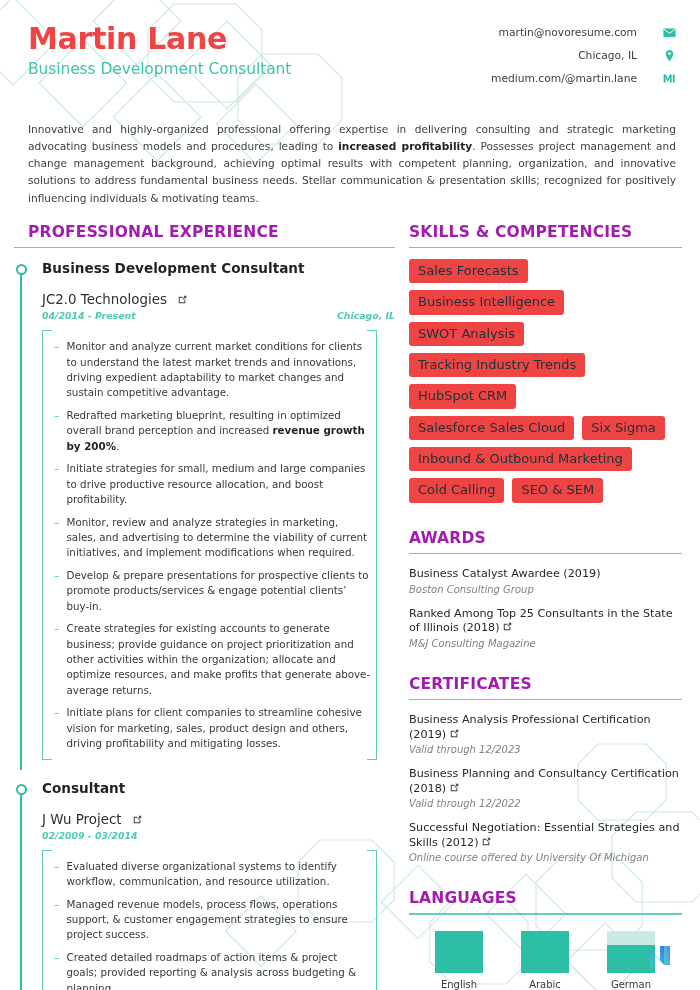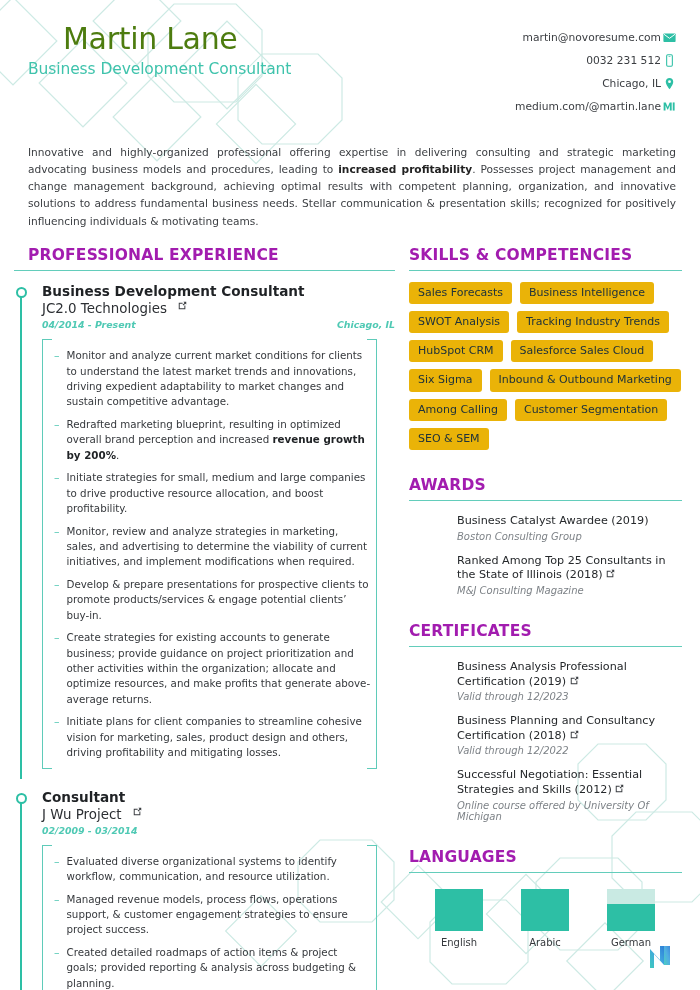--- a/index.html
+++ b/index.html
@@ -13,25 +13,25 @@
   }
   .page { position: relative; width: 700px; height: 990px; }
 
   
   .bg-deco { position: absolute; inset: 0; z-index: 0; pointer-events: none; }
 
   .content { position: relative; z-index: 2; }
 
   
   .header { padding: 22px 24px 6px 28px; display: flex; justify-content: space-between; align-items: flex-start; }
-  .name { font-size: 30px; font-weight: 400; letter-spacing: -0.3px; color: #4d7c0f; line-height: 1.1; margin-left: 35px; }
+  .name { font-size: 30px; font-weight: 700; letter-spacing: -0.3px; color: #ef4444; line-height: 1.1; }
   .title { font-size: 15.5px; color: #3fc3ac; margin-top: 5px; letter-spacing: -0.1px; }
 
   .contacts { margin-top: 4px; }
-  .contact-row { display: flex; align-items: center; justify-content: flex-end; gap: 2px; height: 23px; font-size: 10.7px; color: #3a3d41; }
+  .contact-row { display: flex; align-items: flex-start; justify-content: flex-end; gap: 26px; height: 23px; font-size: 10.7px; color: #3a3d41; }
   .contact-txt { white-space: nowrap; }
   .ci { width: 13px; height: 13px; display: inline-flex; align-items: center; justify-content: center; color: #2dbfa5; flex: 0 0 13px; }
   .ci svg { display: block; }
 
   
   .summary {
     margin: 20px 24px 0 28px;
     font-size: 10.6px;
     line-height: 1.62;
     text-align: justify;
@@ -57,21 +57,21 @@
   .job { position: relative; padding-left: 28px; padding-bottom: 2px; }
   .tl-dot {
     position: absolute; left: 2px; top: 4px;
     width: 11px; height: 11px; border-radius: 50%;
     border: 2.2px solid #2dbfa5; background: #fff; z-index: 3;
   }
   .tl-line { position: absolute; left: 6.4px; top: 10px; bottom: -8px; width: 1.6px; background: #2dbfa5; }
   .job:last-child .tl-line { bottom: 10px; }
 
   .job-role { font-size: 13.6px; font-weight: bold; color: #1f2225; line-height: 1.25; }
-  .job-company { font-size: 13.4px; color: #2c2f33; margin-top: 1px; display: flex; gap: 11px; }
+  .job-company { font-size: 13.4px; color: #2c2f33; margin-top: 15px; display: flex; align-items: center; gap: 11px; }
   .job-meta { display: flex; justify-content: space-between; margin-top: 3px; font-size: 9.4px; font-style: italic; color: #4fc9b4; font-weight: bold; }
   .job-loc { font-style: italic; }
 
   .bullets {
     position: relative; margin-top: 9px; margin-right: 18px;
     padding: 9px 6px 8px 12px;
   }
   .bullets::before, .bullets::after {
     content: ""; position: absolute; width: 9px; top: 0; bottom: 0;
     border-top: 1.4px solid #5fcbb9; border-bottom: 1.4px solid #5fcbb9;
@@ -84,26 +84,26 @@
   .dash { color: #4ec6b2; font-size: 11px; line-height: 1.5; flex: 0 0 auto; }
   .btxt { font-size: 10.3px; line-height: 1.5; color: #35383c; }
   .btxt b { font-weight: bold; color: #1f2225; }
 
   .ext { display: inline-block; width: 9px; height: 9px; position: relative; top: 0; }
   .ext svg { display: block; }
 
   
   .tags { display: flex; flex-wrap: wrap; gap: 7px 8px; margin-top: 11px; }
   .tag {
-    background: #eab308; color: #20333a; font-size: 11px;
+    background: #ef4444; color: #20333a; font-size: 13px;
     padding: 5px 9px; border-radius: 3px; white-space: nowrap; line-height: 1.1;
   }
 
   
-  .rblock { margin-top: 13px; margin-left: 48px; }
+  .rblock { margin-top: 13px; }
   .ritem { margin-bottom: 12px; }
   .ritem:last-child { margin-bottom: 0; }
   .ritem-title { font-size: 11.2px; color: #25282b; line-height: 1.3; }
   .ritem-sub { font-size: 10px; font-style: italic; color: #7d8287; margin-top: 2px; }
   .mt28 { margin-top: 26px; }
 
   
   .langs { display: flex; gap: 38px; margin-top: 16px; padding-left: 26px; }
   .lang { width: 48px; text-align: center; }
   .lang-bar { width: 48px; height: 42px; background: #c9eae3; position: relative; overflow: hidden; }
@@ -154,29 +154,20 @@
         <div class="contact-row">
           <span class="contact-txt">martin@novoresume.com</span>
           <span class="ci">
             <svg width="13" height="13" viewBox="0 0 16 16">
                 <rect x="0.5" y="3" width="15" height="10.5" rx="1" fill="#2dbfa5"></rect>
                 <path d="M1.2 4 L8 9 L14.8 4" stroke="#fff" stroke-width="1.2" fill="none"></path>
               </svg>
           </span>
         </div>
         <div class="contact-row">
-          <span class="contact-txt">0032 231 512</span>
-          <span class="ci">
-            <svg width="13" height="13" viewBox="0 0 16 16">
-                <rect x="4.5" y="1" width="7" height="14" rx="1.4" stroke="#2dbfa5" stroke-width="1.3" fill="none"></rect>
-                <rect x="6.8" y="2.6" width="2.4" height="0.8" fill="#2dbfa5"></rect>
-              </svg>
-          </span>
-        </div>
-        <div class="contact-row">
           <span class="contact-txt">Chicago, IL</span>
           <span class="ci">
             <svg width="13" height="13" viewBox="0 0 16 16">
                 <path d="M8 1.2c-2.6 0-4.6 2-4.6 4.5C3.4 9.2 8 15 8 15s4.6-5.8 4.6-9.3C12.6 3.2 10.6 1.2 8 1.2z" fill="#2dbfa5"></path>
                 <circle cx="8" cy="5.7" r="1.7" fill="#fff"></circle>
               </svg>
           </span>
         </div>
         <div class="contact-row">
           <span class="contact-txt">medium.com/@martin.lane</span>
@@ -291,22 +282,21 @@
         <div class="sec-rule"></div>
         <div class="tags">
           <span class="tag">Sales Forecasts</span>
           <span class="tag">Business Intelligence</span>
           <span class="tag">SWOT Analysis</span>
           <span class="tag">Tracking Industry Trends</span>
           <span class="tag">HubSpot CRM</span>
           <span class="tag">Salesforce Sales Cloud</span>
           <span class="tag">Six Sigma</span>
           <span class="tag">Inbound &amp; Outbound Marketing</span>
-          <span class="tag">Among Calling</span>
-          <span class="tag">Customer Segmentation</span>
+          <span class="tag">Cold Calling</span>
           <span class="tag">SEO &amp; SEM</span>
         </div>
 
         <div class="mt28">
           <div class="sec-head">AWARDS</div>
           <div class="sec-rule"></div>
           <div class="rblock">
             <div class="ritem">
               <div class="ritem-title">Business Catalyst Awardee (2019)</div>
               <div class="ritem-sub">Boston Consulting Group</div>

